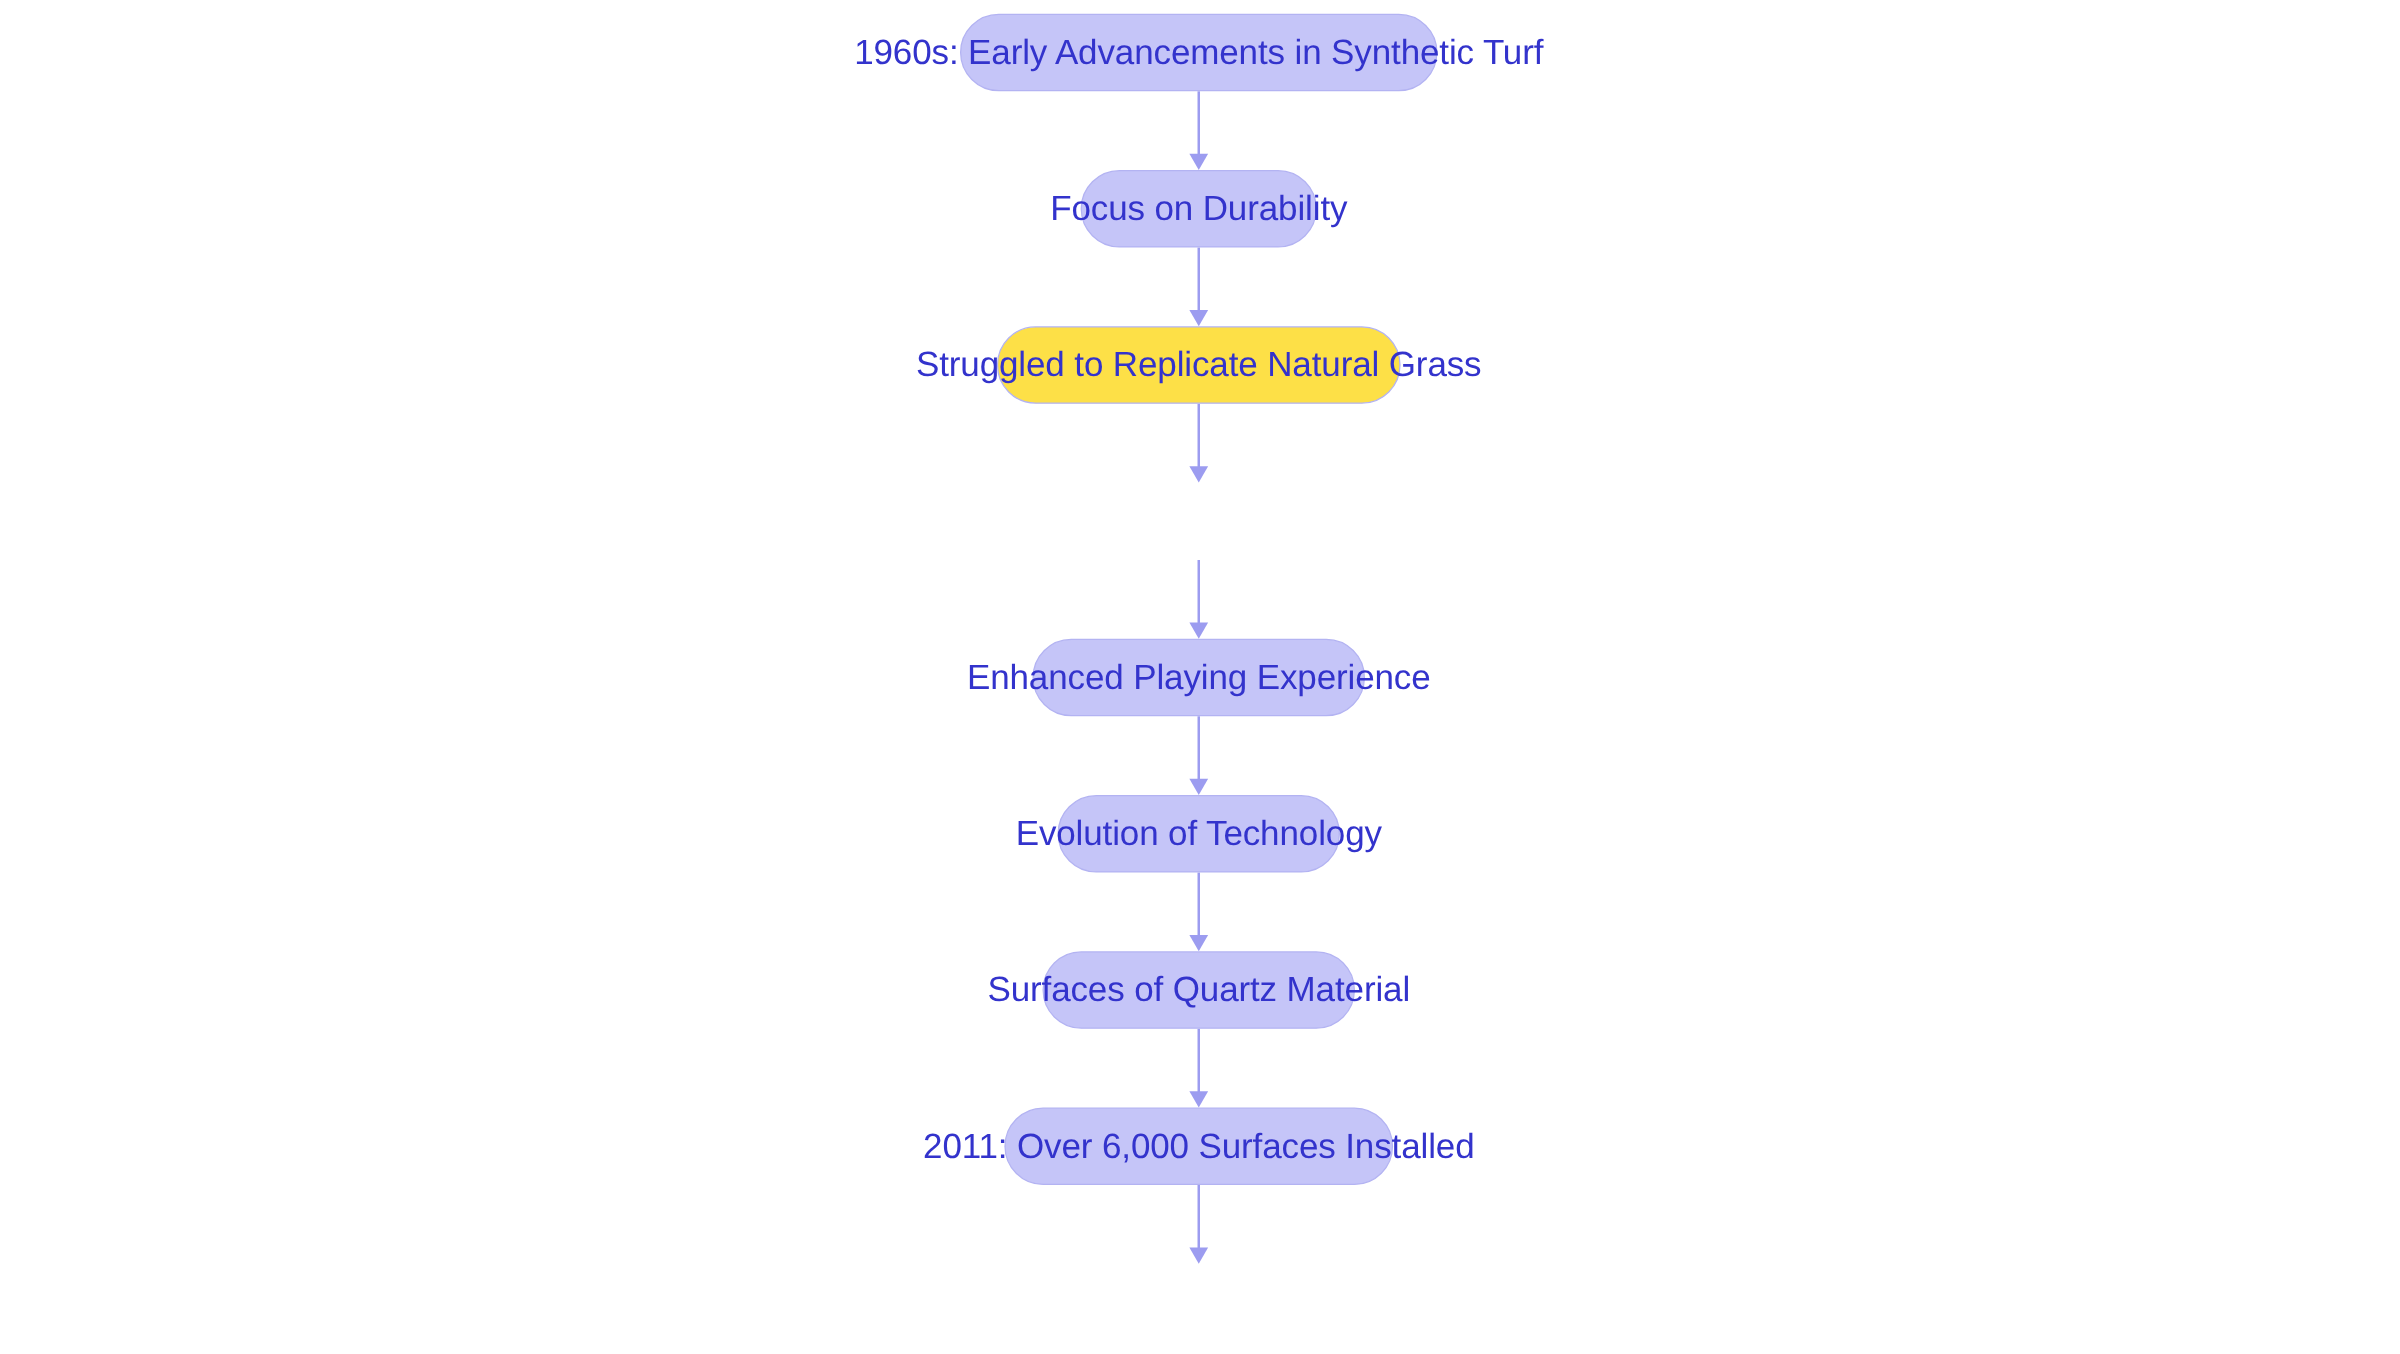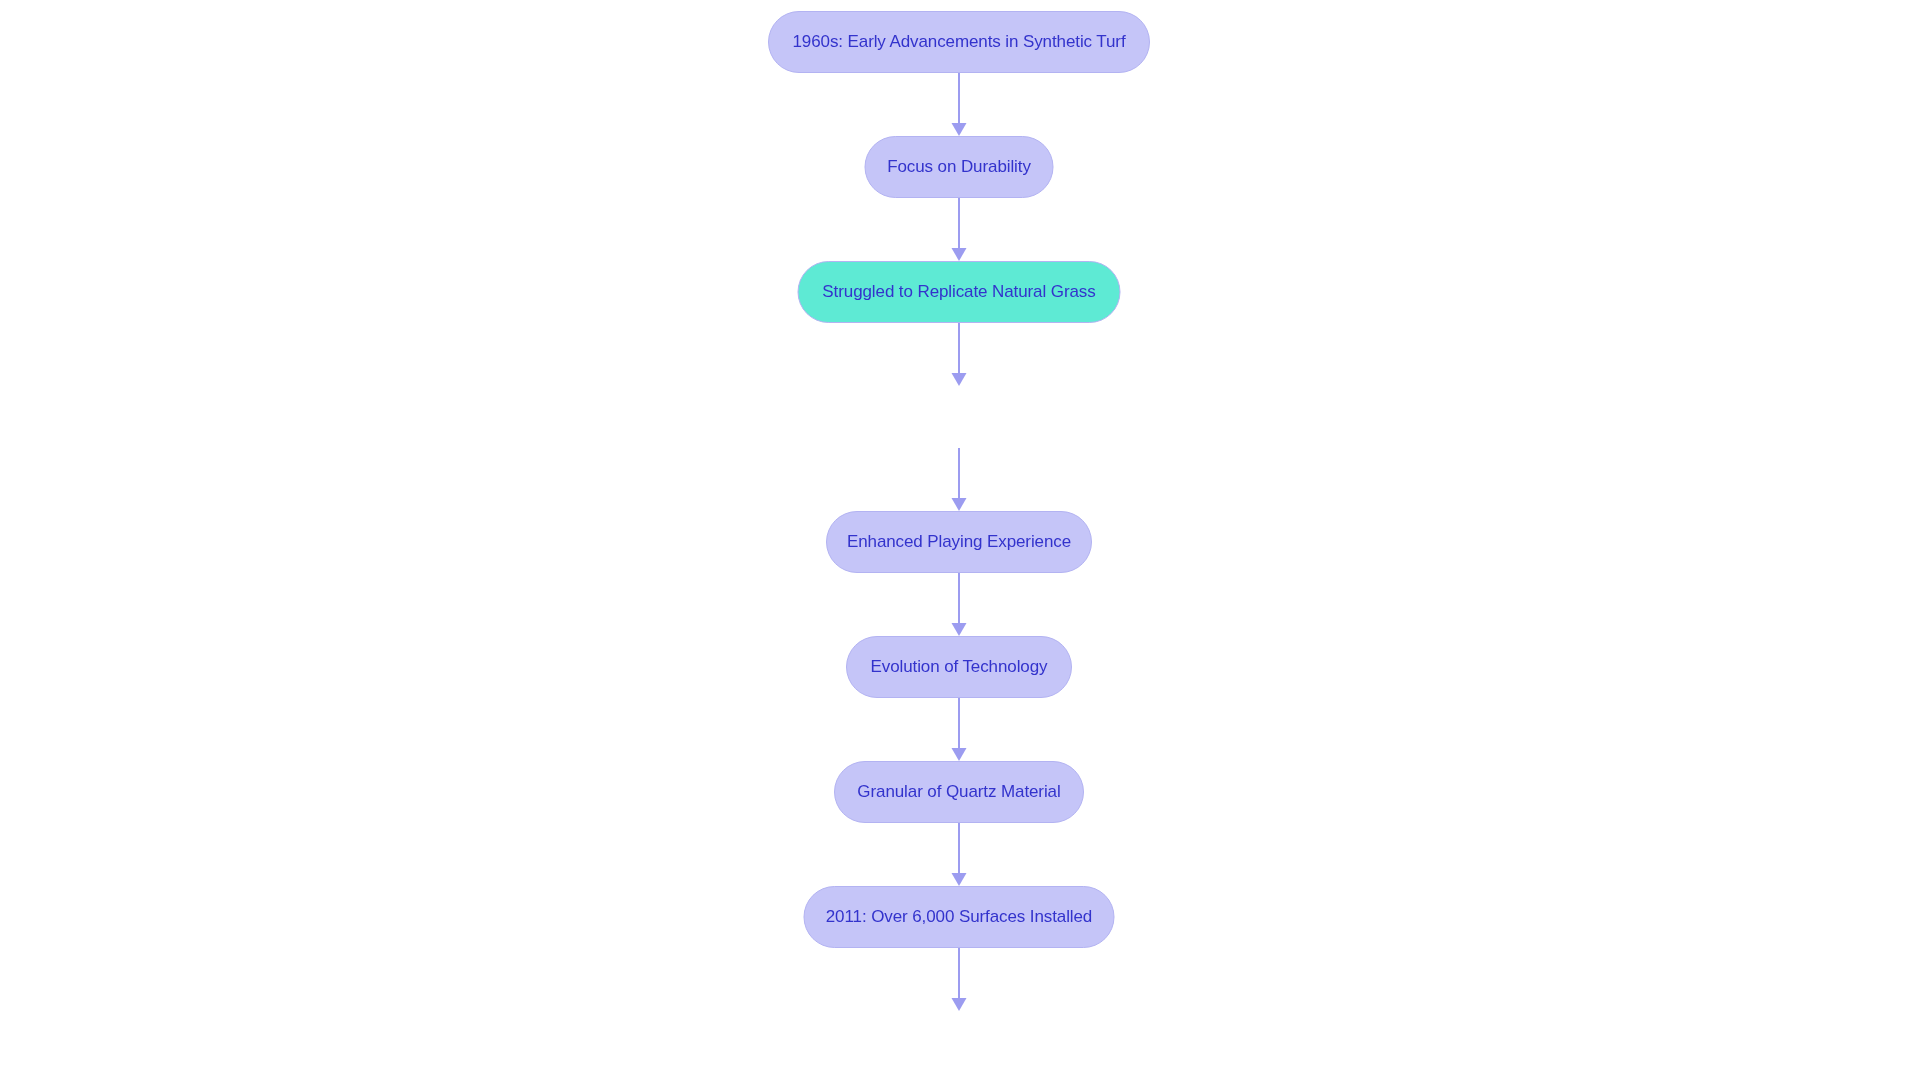--- a/index.html
+++ b/index.html
@@ -51,21 +51,21 @@
     justify-content: center;
     height: 62px;
     border-radius: 31px;
     background: #c5c5f8;
     border: 1px solid #b3b3f2;
     transform: translateX(-50%);
   }
 
   .flow-node-label {
     color: #3333cc;
-    font-size: 17px;
+    font-size: 28px;
     line-height: 1.1;
     letter-spacing: -0.1px;
     white-space: nowrap;
     font-weight: 400;
   }
 </style>
 </head>
 <body>
 
 <div id="flowchart-canvas">
@@ -105,30 +105,30 @@
       </g>
     </svg>
 
   <div id="node-layer">
       <div class="flow-node" style="left: 959px; top: 11px; width: 382px; height: 62px; background: rgb(197, 197, 248); border-color: rgb(179, 179, 242);">
         <span class="flow-node-label" style="color: rgb(51, 51, 204);">1960s: Early Advancements in Synthetic Turf</span>
       </div>
       <div class="flow-node" style="left: 959px; top: 136px; width: 189px; height: 62px; background: rgb(197, 197, 248); border-color: rgb(179, 179, 242);">
         <span class="flow-node-label" style="color: rgb(51, 51, 204);">Focus on Durability</span>
       </div>
-      <div class="flow-node" style="left: 959px; top: 261px; width: 323px; height: 62px; background: #5eead4; border-color: rgb(179, 179, 242);">
+      <div class="flow-node" style="left: 959px; top: 261px; width: 323px; height: 62px; background: #fde047; border-color: rgb(179, 179, 242);">
         <span class="flow-node-label" style="color: rgb(51, 51, 204);">Struggled to Replicate Natural Grass</span>
       </div>
       <div class="flow-node" style="left: 959px; top: 636px; width: 226px; height: 62px; background: rgb(197, 197, 248); border-color: rgb(179, 179, 242);">
         <span class="flow-node-label" style="color: rgb(51, 51, 204);">Evolution of Technology</span>
       </div>
       <div class="flow-node" style="left: 959px; top: 511px; width: 266px; height: 62px; background: rgb(197, 197, 248); border-color: rgb(179, 179, 242);">
         <span class="flow-node-label" style="color: rgb(51, 51, 204);">Enhanced Playing Experience</span>
       </div>
       <div class="flow-node" style="left: 959px; top: 761px; width: 250px; height: 62px; background: rgb(197, 197, 248); border-color: rgb(179, 179, 242);">
-        <span class="flow-node-label" style="color: rgb(51, 51, 204);">Granular of Quartz Material</span>
+        <span class="flow-node-label" style="color: rgb(51, 51, 204);">Surfaces of Quartz Material</span>
       </div>
       <div class="flow-node" style="left: 959px; top: 886px; width: 311px; height: 62px; background: rgb(197, 197, 248); border-color: rgb(179, 179, 242);">
         <span class="flow-node-label" style="color: rgb(51, 51, 204);">2011: Over 6,000 Surfaces Installed</span>
       </div>
     </div>
 
 </div>
 
 </body></html>

